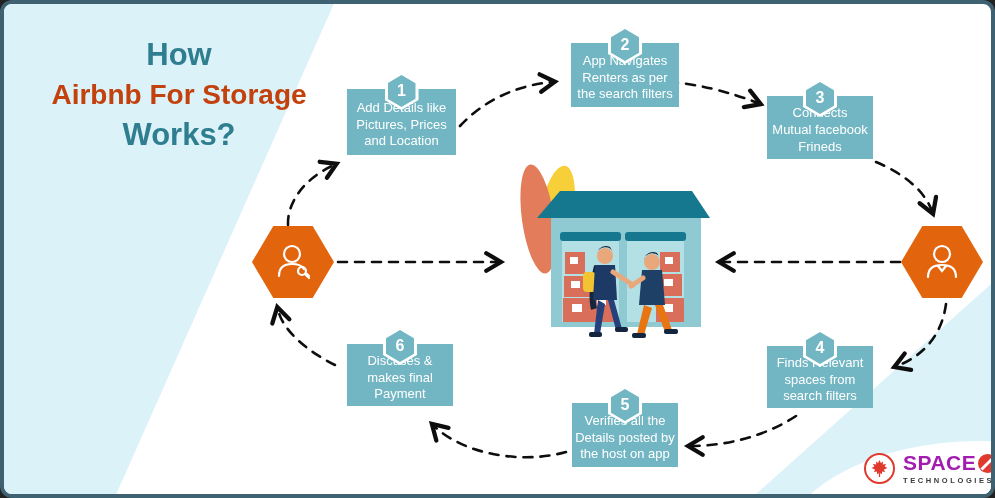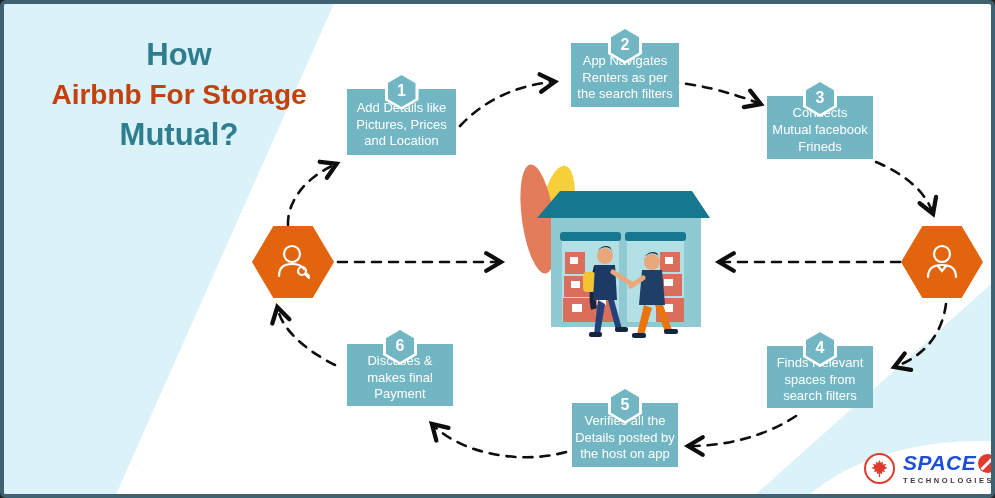--- a/index.html
+++ b/index.html
@@ -1,19 +1,19 @@
 <!DOCTYPE html>
 <html><head>
 <meta charset="utf-8">
 <style>
   * { margin:0; padding:0; box-sizing:border-box; }
   body { font-family: "Liberation Sans", sans-serif; background:#222; }
   .canvas {
     position:relative; width:995px; height:498px; background:#ffffff;
-    border:4px solid #3e6272; border-radius:6px; overflow:hidden;
+    border:4px solid #3e6272; border-radius:12px; overflow:hidden;
   }
   
   .bg-left {
     position:absolute; left:0; top:0; width:340px; height:498px;
     background:#dcf2f9;
     clip-path:polygon(0 0, 97% 0, 32% 100%, 0 100%);
   }
   .bg-corner {
     position:absolute; right:0; bottom:0; width:235px; height:210px;
     background:#dcf2f9;
@@ -51,21 +51,21 @@
   .hex-left  { left:248px; top:222px; }
   .hex-right { left:897px; top:222px; }
   
   .layer { position:absolute; left:0; top:0; width:995px; height:498px; pointer-events:none; }
   
   .logo { position:absolute; left:860px; top:447px; display:flex; align-items:center; gap:8px; }
   .logo-leaf { width:31px; height:31px; border-radius:50%; border:2px solid #e03a2f;
       background:#fff; display:flex; align-items:center; justify-content:center; }
   .logo-text { display:flex; flex-direction:column; }
   .logo-brand-row { display:flex; align-items:center; gap:2px; }
-  .logo-brand { font-size:21px; font-weight:bold; color:#1d4ed8; letter-spacing:0.5px;font-style:italic; }
+  .logo-brand { font-size:21px; font-weight:bold; color:#a21caf; letter-spacing:0.5px; }
   .logo-o { position:relative; width:19px; height:19px; border-radius:50%; background:#e03a2f; display:inline-block; }
   .logo-o::after { content:""; position:absolute; left:8px; top:1px; width:3px; height:17px;
       background:#fff; transform:rotate(45deg); }
   .logo-tag { font-size:7.5px; letter-spacing:2.6px; color:#3a3a3a; font-weight:bold; margin-top:1px; }
 </style>
 </head>
 <body>
 
 <div class="canvas">
 
@@ -146,21 +146,21 @@
       <path d="M 640,301 L 633,330 L 640,331 L 648,304 Z" fill="#e87511"></path>
       <path d="M 651,301 L 661,328 L 668,326 L 659,301 Z" fill="#e87511"></path>
       <rect x="628" y="329" width="14" height="5" rx="2" fill="#14263e"></rect>
       <rect x="660" y="325" width="14" height="5" rx="2" fill="#14263e"></rect>
     </g>
   </svg>
 
   <div class="title">
     <div class="t-teal">How</div>
     <div class="t-orange">Airbnb For Storage</div>
-    <div class="t-teal">Mutual?</div>
+    <div class="t-teal">Works?</div>
   </div>
 
   <div class="step s1">
     <div class="badge-outer">
       <div class="badge-inner">1</div>
     </div>
     <div class="step-text">Add Details like
 Pictures, Prices
 and Location</div>
   </div>

